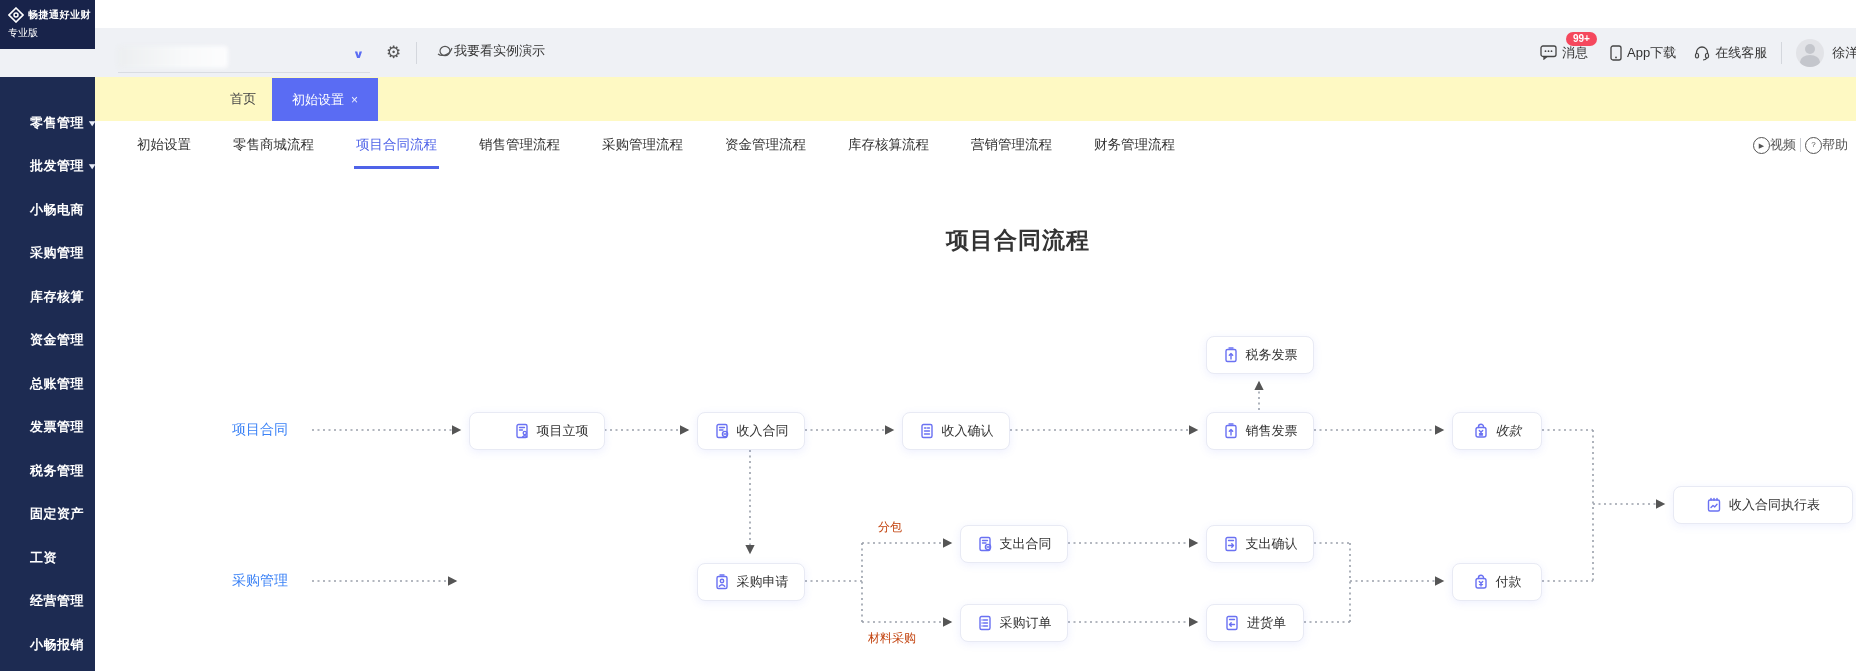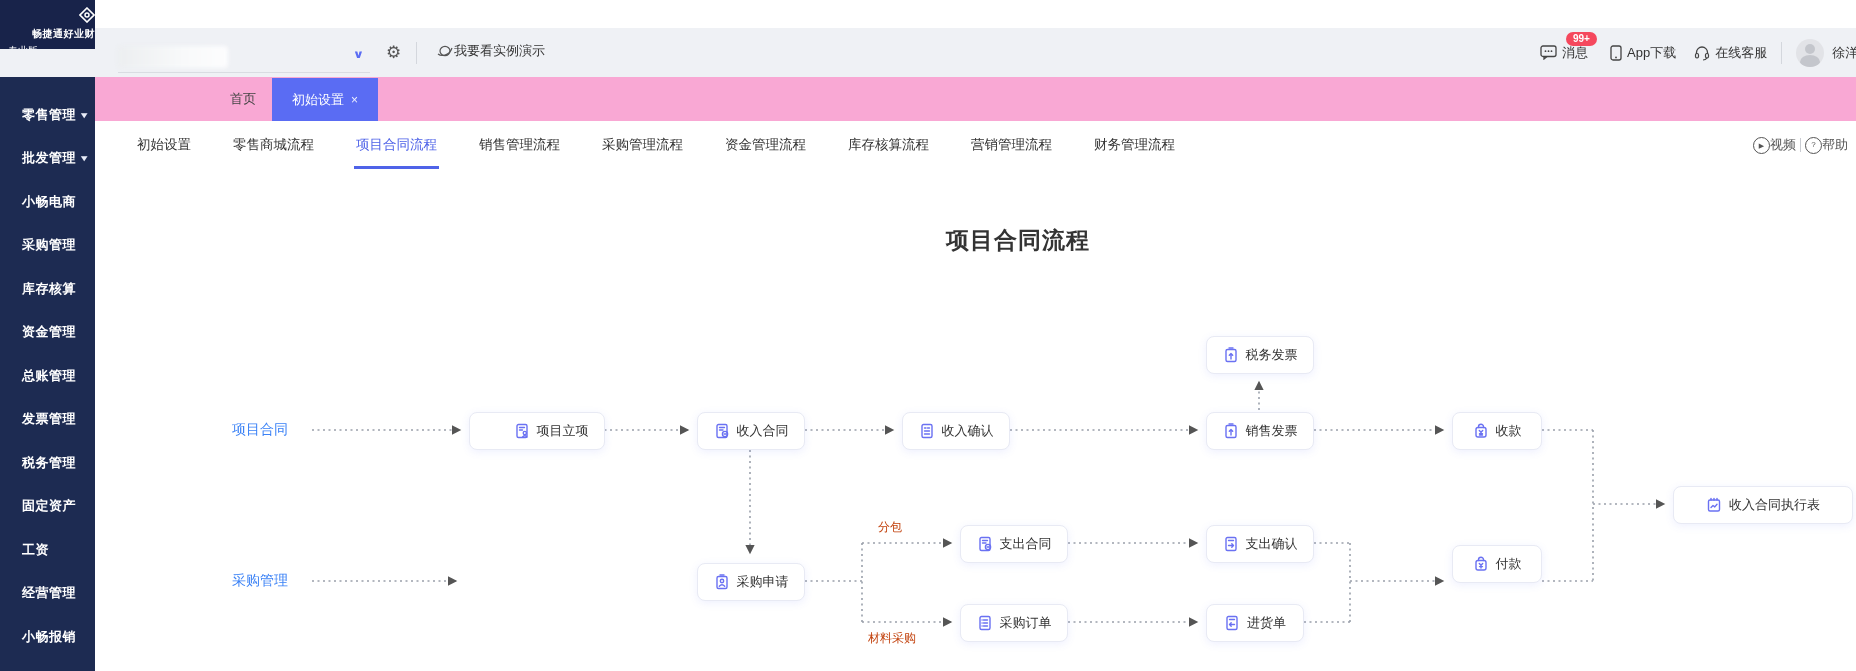--- a/index.html
+++ b/index.html
@@ -6,49 +6,49 @@
   body{
     width:1856px;height:671px;position:relative;overflow:hidden;
     font-family:"Liberation Sans","DejaVu Sans",sans-serif;
     background:#ffffff;color:#333;
   }
   
   .topstrip{position:absolute;left:0;top:0;width:1856px;height:28px;background:#fff;}
   
   .header{position:absolute;left:0;top:28px;width:1856px;height:49px;background:#eff1f5;}
   .logo-block{position:absolute;left:0;top:0;width:95px;height:49px;background:#18234a;color:#fff;overflow:hidden;}
-  .logo-row{display:flex;align-items:flex-end;gap:4px;padding:7px 0 0 8px;white-space:nowrap;flex-direction:column;}
+  .logo-row{display:flex;align-items:center;gap:4px;padding:7px 0 0 8px;white-space:nowrap;}
   .logo-title{font-size:10px;font-weight:bold;letter-spacing:.5px;}
   .logo-sub{font-size:10px;padding:3px 0 0 8px;}
   .acct{position:absolute;left:118px;top:14px;width:252px;height:30px;border-bottom:1px solid #d9dce2;display:flex;align-items:center;}
   .blurblob{width:110px;height:22px;border-radius:4px;background:linear-gradient(90deg,#eceef0,#f8f9fa 60%,#fdfdfe);filter:blur(2px);}
   .chev{position:absolute;right:6px;top:4px;color:#5a6cf3;font-size:14px;font-weight:bold;transform:scaleY(.8);}
   .gear{position:absolute;left:386px;top:16px;font-size:17px;color:#555;line-height:1;}
   .hdiv1{position:absolute;left:416px;top:14px;width:1px;height:22px;background:#d4d7dd;}
   .demo{position:absolute;left:436px;top:14px;display:flex;align-items:center;font-size:13px;color:#333;}
   .saturn svg{display:block;}
   .hright{position:absolute;left:1540px;top:0;width:340px;height:49px;display:flex;align-items:center;gap:8px;font-size:13px;color:#333;}
   .hitem{display:flex;align-items:center;gap:5px;position:relative;cursor:pointer;}
   .badge{position:absolute;top:-12px;left:26px;background:#f5485d;color:#fff;font-size:10px;font-weight:bold;
          border-radius:9px;padding:1px 7px;line-height:12px;}
   .hdiv2{width:1px;height:22px;background:#d4d7dd;margin:0 6px;}
   .avatar{width:28px;height:28px;border-radius:50%;background:#e2e3e7;position:relative;overflow:hidden;flex:0 0 28px;}
   .avatar::before{content:"";position:absolute;left:9px;top:5px;width:10px;height:10px;border-radius:50%;background:#c4c6cc;}
   .avatar::after{content:"";position:absolute;left:4px;top:16px;width:20px;height:14px;border-radius:50%;background:#c4c6cc;}
   .uname{white-space:nowrap;}
   
-  .tabbar{position:absolute;left:95px;top:77px;width:1761px;height:44px;background:#f9a8d4;}
+  .tabbar{position:absolute;left:95px;top:77px;width:1761px;height:44px;background:#fef9c3;}
   .tab-home{position:absolute;left:118px;top:0;width:60px;height:44px;display:flex;align-items:center;justify-content:center;
             font-size:13px;color:#444;cursor:pointer;}
   .tab-active{position:absolute;left:177px;top:1px;width:106px;height:43px;background:#5a6cf3;color:#fff;
               display:flex;align-items:center;justify-content:center;gap:7px;font-size:13px;cursor:pointer;}
   .tab-x{font-size:12px;opacity:.9;}
   
   .sidebar{position:absolute;left:0;top:77px;width:95px;height:594px;background:#1d2b52;}
-  .sidebar ul{list-style:none;margin:0;padding:16px 0 0 0;font-family:Liberation Serif, serif;}
+  .sidebar ul{list-style:none;margin:8px;padding:16px 0 0 0;font-family:Liberation Serif, serif;}
   .sidebar li{height:43.5px;display:flex;align-items:center;padding-left:22px;color:#fff;
               font-size:13px;font-weight:bold;letter-spacing:.5px;cursor:pointer;white-space:nowrap;}
   .caret{font-size:9px;margin-left:6px;color:#e8ecf8;transform:scaleX(1.3);}
   
   .content{position:absolute;left:95px;top:121px;width:1761px;height:550px;background:#fff;}
   .nav{position:absolute;left:40px;top:0;height:48px;display:flex;align-items:center;gap:38px;}
   .nav a{font-size:13.5px;color:#333;text-decoration:none;padding:14px 2px 12px 2px;border-bottom:3px solid transparent;cursor:pointer;white-space:nowrap;}
   .nav a.active{color:#4f63e8;border-bottom-color:#4f63e8;}
   .navright{position:absolute;right:8px;top:0;height:48px;display:flex;align-items:center;font-size:13px;color:#555;}
   .circ{display:inline-flex;width:15px;height:15px;border:1.3px solid #555;border-radius:50%;
@@ -290,21 +290,21 @@
 
 <div class="node" style="left:1206px;top:336px;width:106px;">
   <svg class="nicon" width="16" height="16" viewBox="0 0 16 16">
       <rect x="3" y="2.5" width="10" height="12" rx="1.5"></rect>
       <path d="M6 1 h4"></path>
       <path d="M8 12 V6.5 M6.3 8.2 L8 6.5 L9.7 8.2"></path>
     </svg>
   <span>税务发票</span>
 </div>
 
-<div class="node" style="left:1452px;top:412px;width:88px;">
+<div class="node" style="left:1452px;top:412px;width:88px;font-style:italic;">
   <svg class="nicon" width="16" height="16" viewBox="0 0 16 16">
       <path d="M5.5 4.5 V3.8 a2.5 2.5 0 0 1 5 0 V4.5"></path>
       <rect x="3" y="4.5" width="10" height="9.5" rx="2"></rect>
       <path d="M6.3 7.5 L8 9.3 L9.7 7.5 M8 9.3 V12 M6.5 10.6 h3 M6.5 12 h3"></path>
     </svg>
   <span>收款</span>
 </div>
 
 <div class="node" style="left:1673px;top:486px;width:178px;">
   <svg class="nicon" width="16" height="16" viewBox="0 0 16 16">
@@ -362,20 +362,20 @@
 
 <div class="node" style="left:1206px;top:604px;width:96px;">
   <svg class="nicon" width="16" height="16" viewBox="0 0 16 16">
       <rect x="3" y="1.5" width="10" height="13" rx="1.5"></rect>
       <line x1="5.5" y1="4.5" x2="10.5" y2="4.5"></line>
       <path d="M10.5 9.5 h-5 M7.2 7.8 L5.5 9.5 L7.2 11.2"></path>
     </svg>
   <span>进货单</span>
 </div>
 
-<div class="node" style="left:1452px;top:545px;width:88px;justify-content:center;">
+<div class="node" style="left:1452px;top:563px;width:88px;justify-content:center;">
   <svg class="nicon" width="16" height="16" viewBox="0 0 16 16">
       <path d="M5.5 4.5 V3.8 a2.5 2.5 0 0 1 5 0 V4.5"></path>
       <rect x="3" y="4.5" width="10" height="9.5" rx="2"></rect>
       <path d="M6.3 7.5 L8 9.3 L9.7 7.5 M8 9.3 V12 M6.5 10.6 h3"></path>
     </svg>
   <span>付款</span>
 </div>
 
 </body></html>

